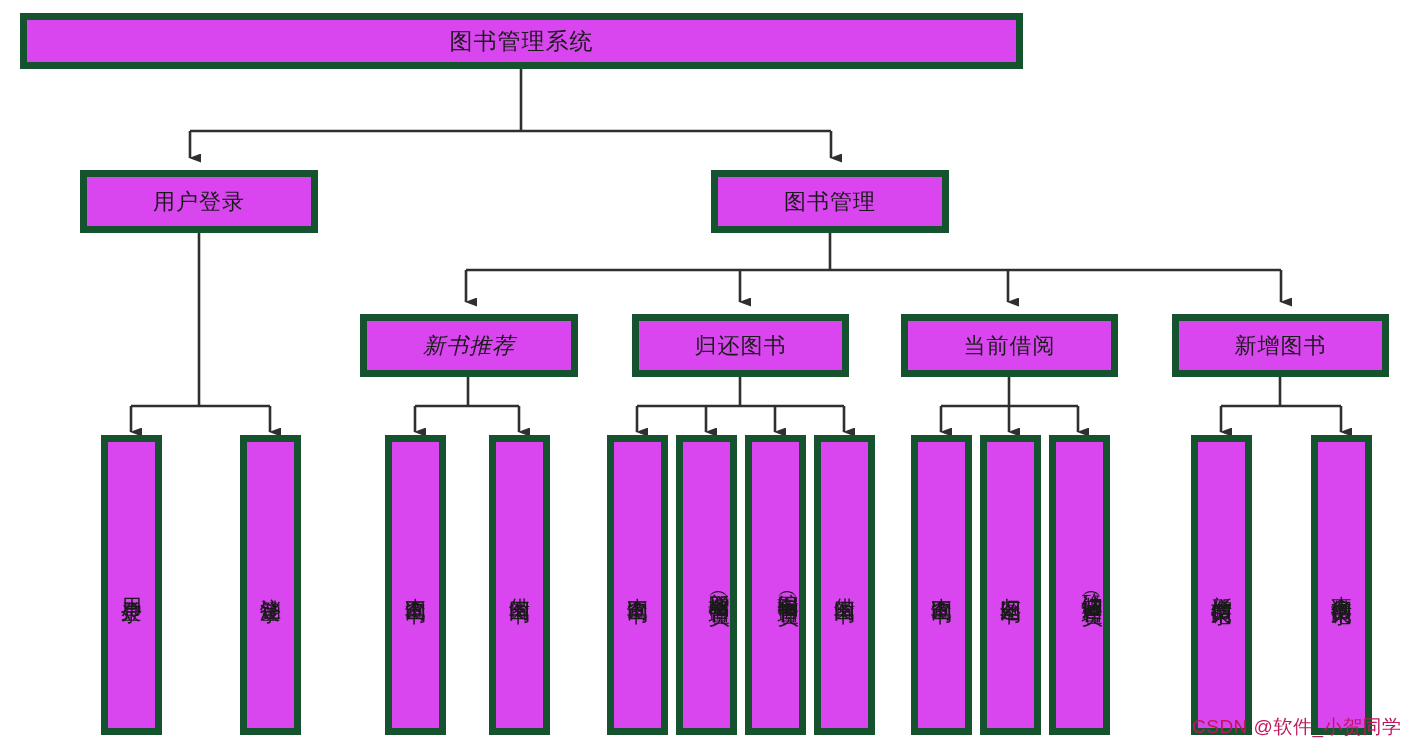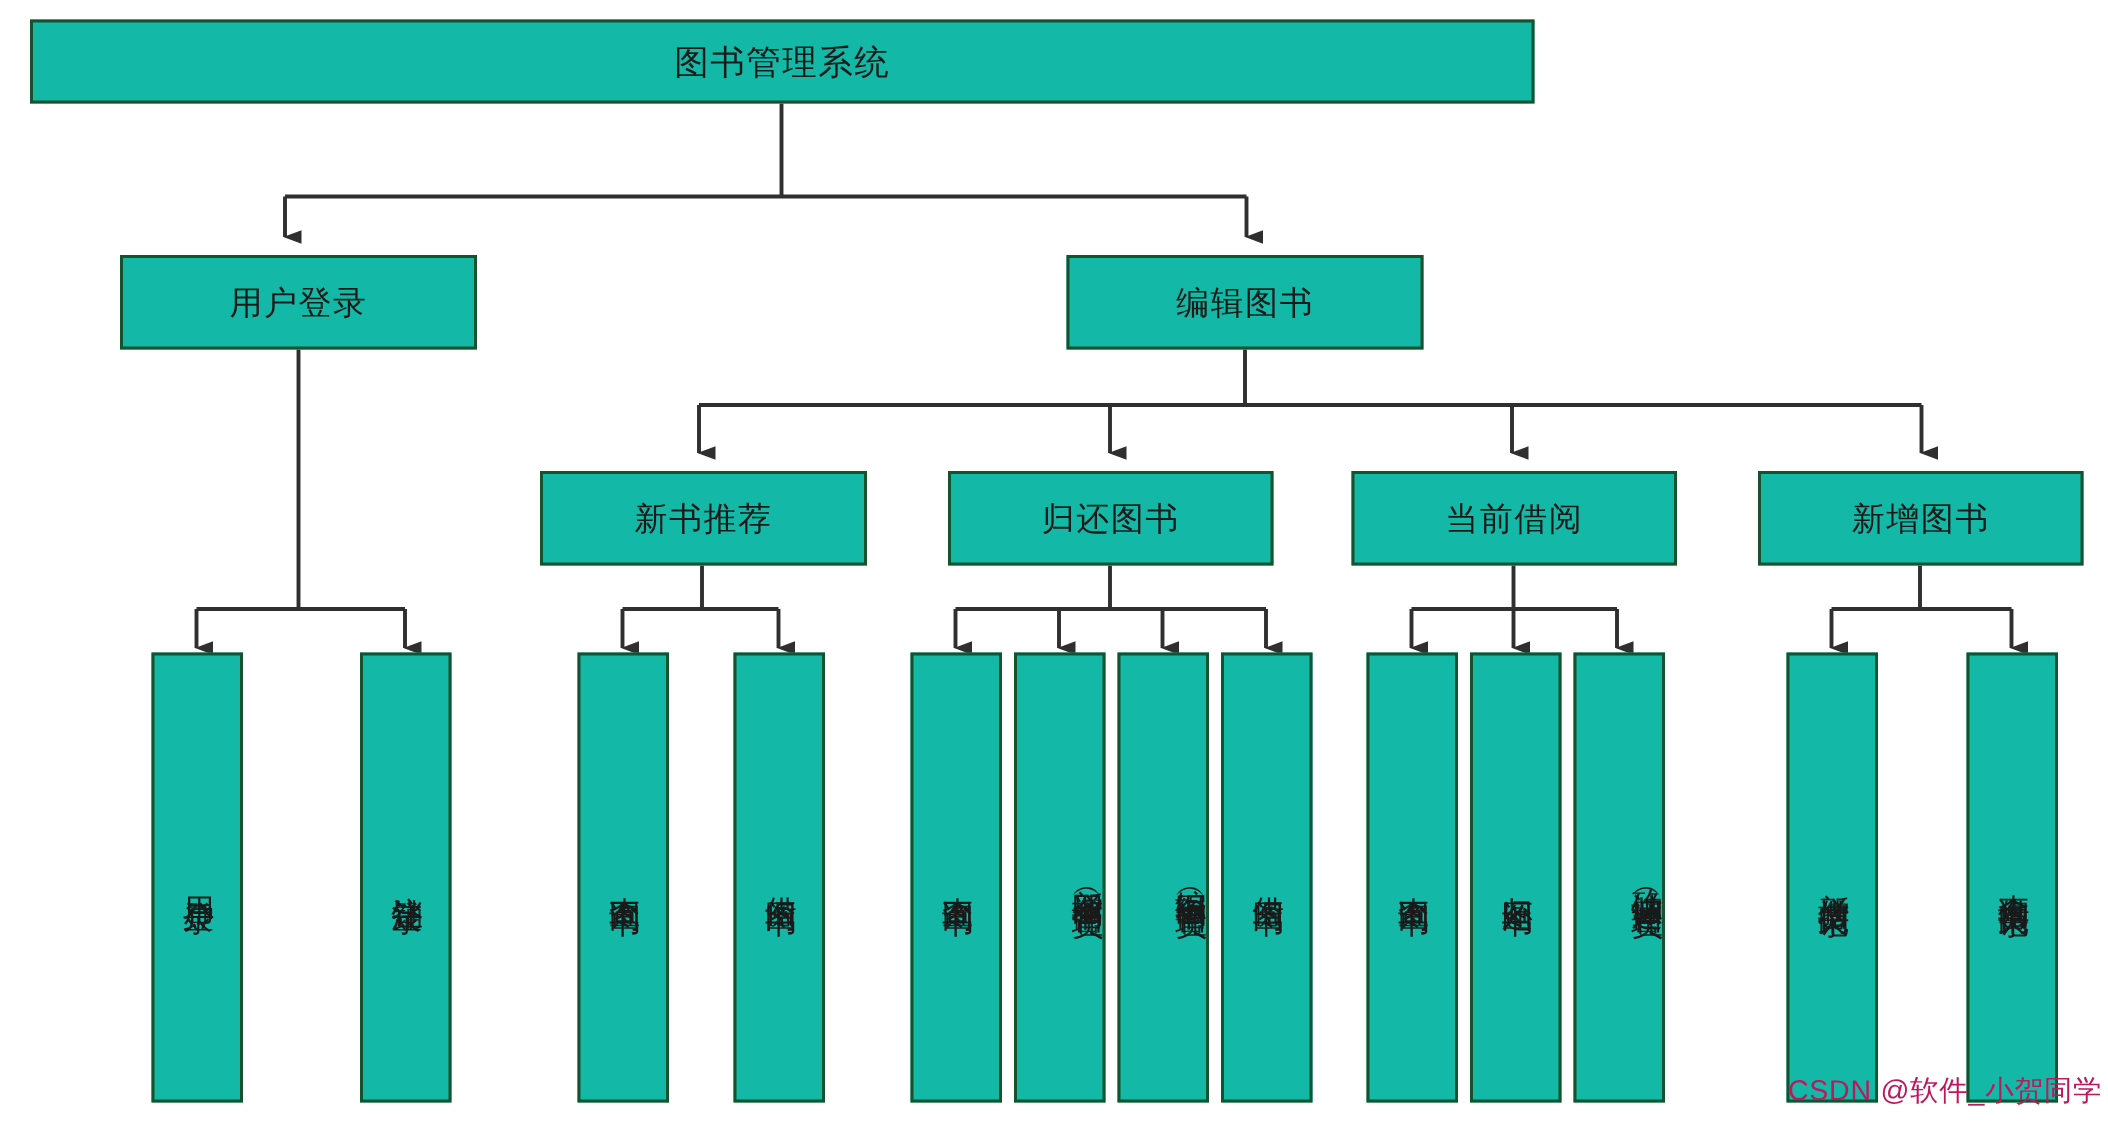--- a/index.html
+++ b/index.html
@@ -24,22 +24,22 @@
     position: absolute;
     left: 0;
     top: 0;
     width: 1405px;
     height: 747px;
     pointer-events: none;
   }
   .node {
     position: absolute;
     box-sizing: border-box;
-    background: #14b8a6;
-    border: 2px solid #14532d;
+    background: #d946ef;
+    border: 7px solid #14532d;
     display: flex;
     align-items: center;
     justify-content: center;
     color: #1a1a1a;
   }
   .node.horiz {
     font-size: 22px;
     letter-spacing: 1px;
   }
   .node.vert {
@@ -133,24 +133,24 @@
   </svg>
 
   <div class="node horiz" id="root-node" style="left:20px; top:13px; width:1003px; height:56px;">
     <span class="label">图书管理系统</span>
   </div>
 
   <div class="node horiz" style="left:80px; top:170px; width:238px; height:63px;">
     <span class="label">用户登录</span>
   </div>
   <div class="node horiz" style="left:711px; top:170px; width:238px; height:63px;">
-    <span class="label">编辑图书</span>
-  </div>
-
-  <div class="node horiz" style="left:360px; top:314px; width:218px; height:63px;">
+    <span class="label">图书管理</span>
+  </div>
+
+  <div class="node horiz" style="left:360px; top:314px; width:218px; height:63px;font-style:italic;">
     <span class="label">新书推荐</span>
   </div>
   <div class="node horiz" style="left:632px; top:314px; width:217px; height:63px;">
     <span class="label">归还图书</span>
   </div>
   <div class="node horiz" style="left:901px; top:314px; width:217px; height:63px;">
     <span class="label">当前借阅</span>
   </div>
   <div class="node horiz" style="left:1172px; top:314px; width:217px; height:63px;">
     <span class="label">新增图书</span>

